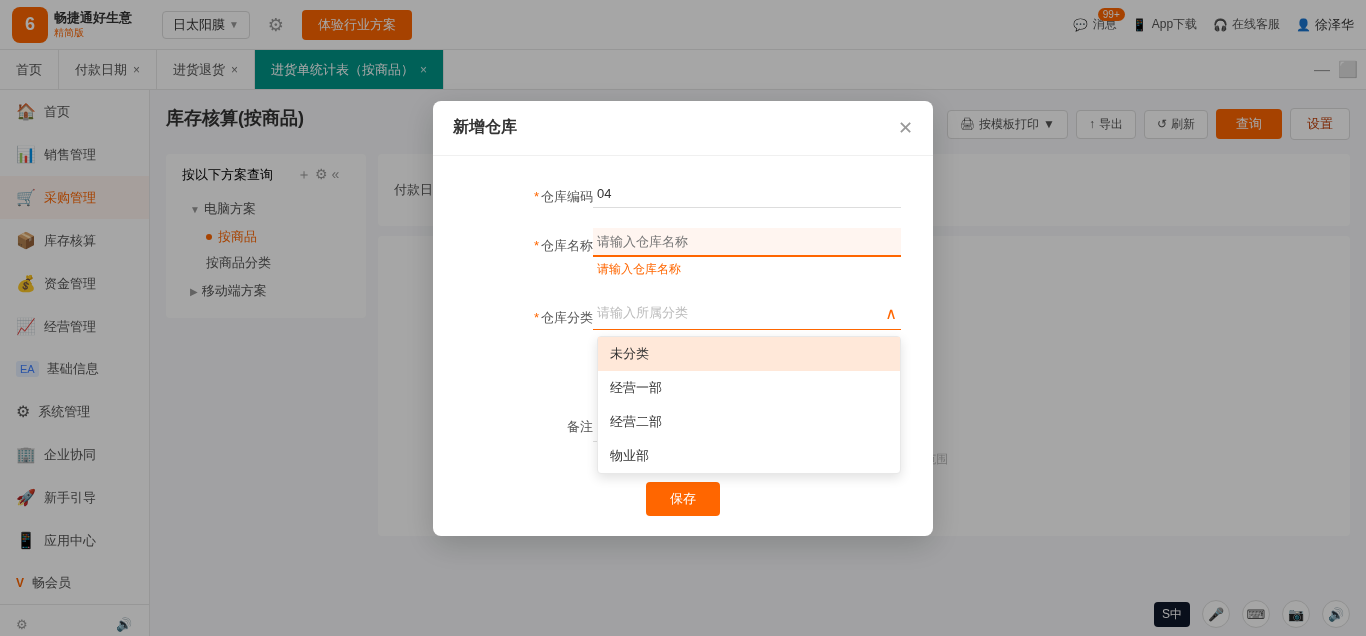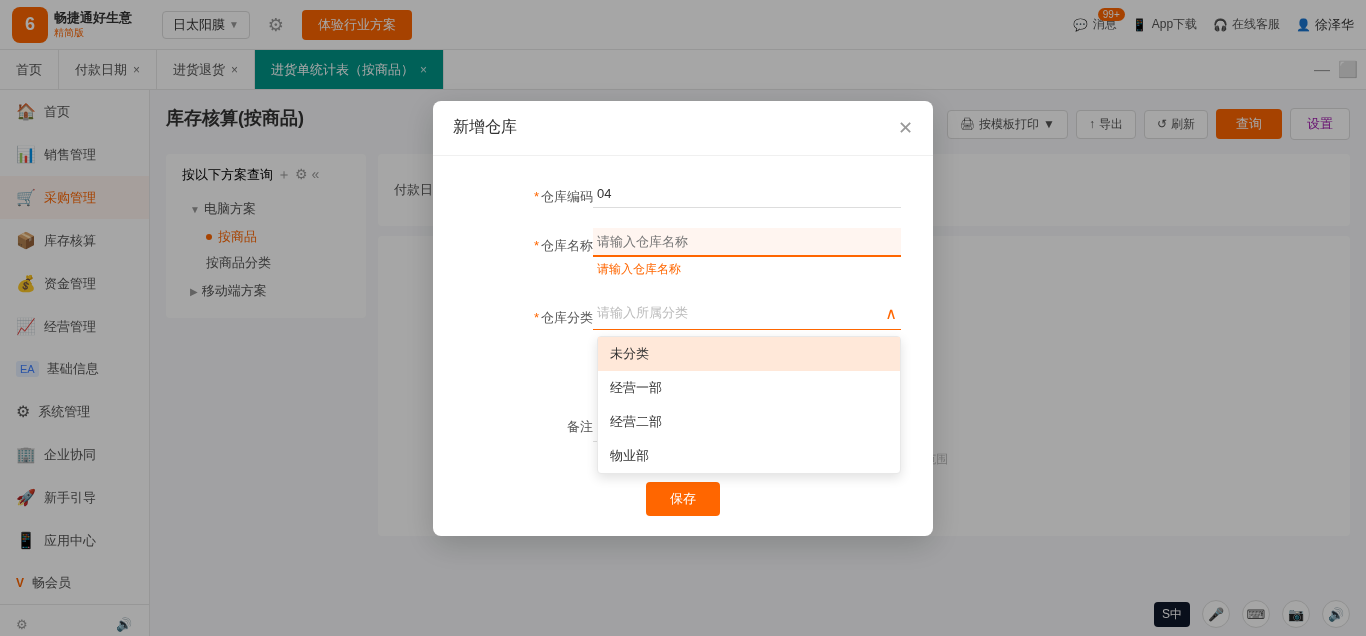--- a/index.html
+++ b/index.html
@@ -114,21 +114,21 @@
       flex: 1;
       background: #f7f8fa;
       overflow: auto;
       padding: 16px;
       position: relative;
     }
     .page-title {
       font-size: 18px; font-weight: bold; color: #333; margin-bottom: 12px;
     }
     .query-header {
-      display: flex; align-items: center; gap: 4px; margin-bottom: 10px;
+      display: flex; align-items: center; gap: 24px; margin-bottom: 10px;
     }
     .query-actions { display: flex; gap: 4px; }
     .icon-btn { cursor: pointer; color: #999; font-size: 14px; }
 
     .filter-tree { padding: 0 8px; }
     .tree-item { padding: 6px 0; cursor: pointer; color: #555; display: flex; align-items: center; gap: 4px; }
     .tree-chevron { font-size: 10px; color: #999; }
     .tree-child { padding-left: 16px; }
     .tree-child-item { padding: 4px 0; color: #555; cursor: pointer; display: flex; align-items: center; gap: 6px; }
     .tree-child-item.active { color: #f60; }
@@ -142,40 +142,40 @@
     .action-btn {
       display: flex; align-items: center; gap: 4px;
       padding: 5px 12px; border: 1px solid #ddd; border-radius: 4px;
       background: #fff; cursor: pointer; color: #555; font-size: 12px;
     }
     .query-btn {
       background: #f60; color: #fff; border: none; border-radius: 4px;
       padding: 6px 20px; cursor: pointer; font-size: 13px;
     }
     .set-btn {
-      background: #fff; color: #a21caf; border: 1px solid #ddd; border-radius: 4px;
+      background: #fff; color: #c2410c; border: 1px solid #ddd; border-radius: 4px;
       padding: 6px 16px; cursor: pointer; font-size: 13px;
     }
 
     
     .modal-overlay {
       position: fixed; top: 0; left: 0; width: 100%; height: 100%;
       background: rgba(0,0,0,0.35); z-index: 1000;
       display: flex; align-items: center; justify-content: center;
     }
     .modal {
       background: #fff; border-radius: 8px; width: 500px;
       box-shadow: 0 8px 32px rgba(0,0,0,0.18);
       overflow: visible; position: relative;
     }
     .modal-header {
       padding: 16px 20px; border-bottom: 1px solid #f0f0f0;
       display: flex; align-items: center; justify-content: space-between;
     }
-    .modal-title { font-size: 16px; font-weight: normal; color: #333; }
+    .modal-title { font-size: 16px; font-weight: bold; color: #333; }
     .modal-close { cursor: pointer; color: #999; font-size: 18px; }
     .modal-body { padding: 24px 32px 20px; margin-left: 48px; }
     .form-row {
       display: flex; align-items: flex-start; margin-bottom: 20px; position: relative;
     }
     .form-label {
       width: 80px; text-align: right; padding-top: 8px; color: #555; font-size: 13px; flex-shrink: 0;
     }
     .required { color: #f60; margin-right: 2px; }
     .form-control {

